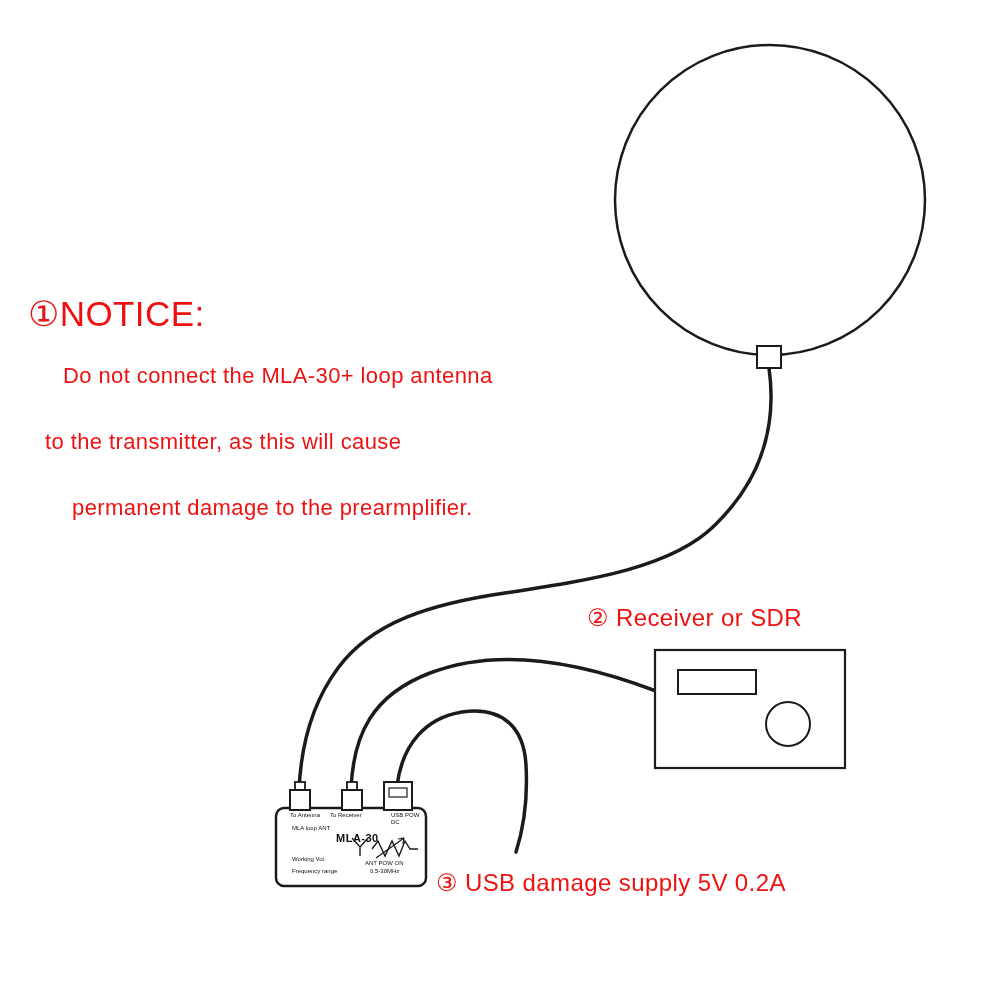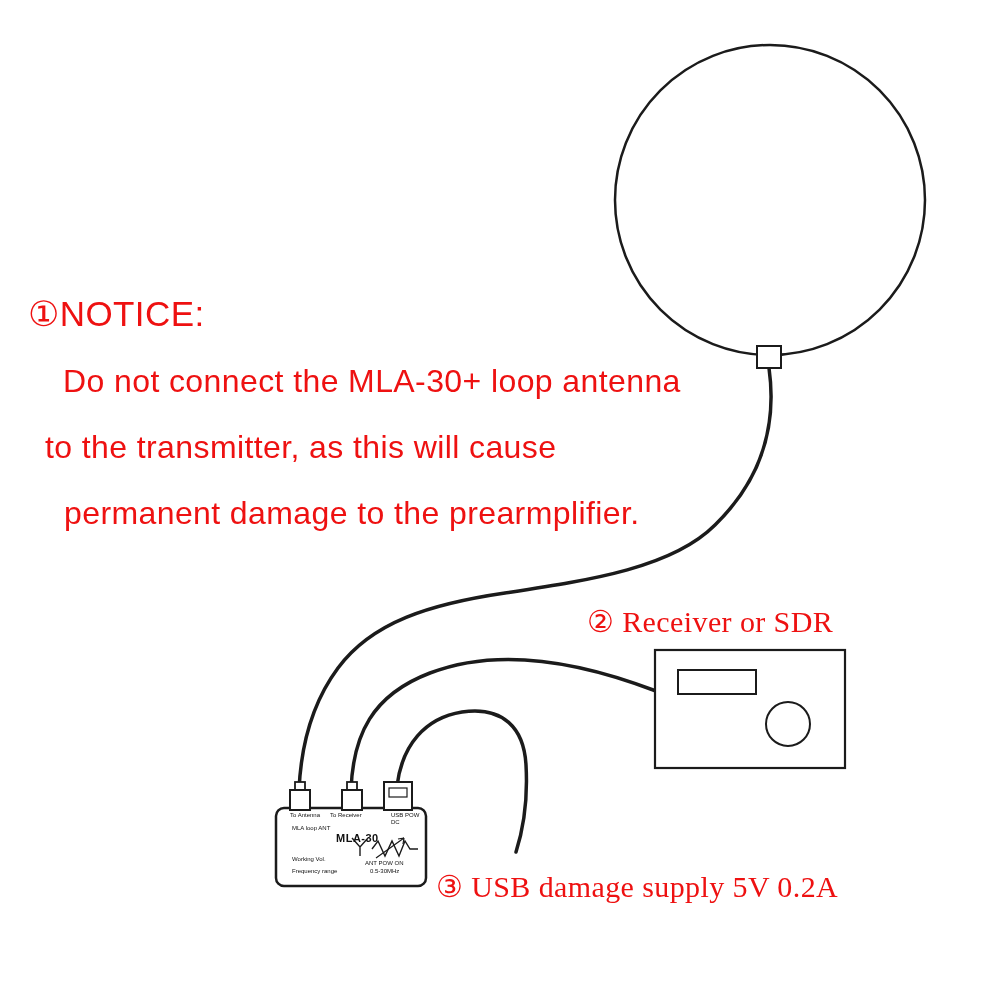--- a/index.html
+++ b/index.html
@@ -10,22 +10,22 @@
   .stage{position:absolute;inset:0;}
   svg{position:absolute;left:0;top:0;}
   .ln{stroke:var(--line,#1b1b1b);fill:none;}
   .cable{stroke:var(--line,#1b1b1b);fill:none;stroke-width:3.5;stroke-linecap:round;}
   .box{fill:#ffffff;stroke:var(--line,#1b1b1b);}
   .red{
     position:absolute;color:var(--accent,#ee1111);white-space:nowrap;
     letter-spacing:0.4px;
   }
   .heading{font-size:35px;}
-  .bodyline{font-size:32px;}
-  .calloutlabel{font-size:30px;font-family:Liberation Serif, serif;}
+  .bodyline{font-size:22px;}
+  .calloutlabel{font-size:24px;}
   .tiny{
     position:absolute;color:#111;font-size:6px;line-height:6.5px;white-space:nowrap;
   }
   .tinywrap{white-space:normal;width:32px;}
   .model{font-size:11px;font-weight:bold;letter-spacing:0.5px;}
 </style>
 </head>
 <body>
 
 <div class="stage">
@@ -54,21 +54,21 @@
     <rect x="389" y="788" width="18" height="9" class="ln" stroke-width="1.2"></rect>
 
     <path class="ln" stroke-width="1.4" d="M 352 838 L 360 847 L 368 838 M 360 847 L 360 856"></path>
     <path class="ln" stroke-width="1.4" d="M 372 849 L 378 841 L 385 856 L 392 841 L 399 856 L 405 841 L 410 849 L 418 849"></path>
     <path class="ln" stroke-width="1.2" d="M 376 858 L 404 838 M 404 838 L 398 839 M 404 838 L 403 844"></path>
   </svg>
 
   <div class="red heading" style="left:28px;top:294px;">①NOTICE:</div>
   <div class="red bodyline" style="left:63px;top:363px;">Do not connect the MLA-30+ loop antenna</div>
   <div class="red bodyline" style="left:45px;top:429px;">to the transmitter, as this will cause</div>
-  <div class="red bodyline" style="left:64px;top:495px;">permanent damage to the prearmplifier.</div>
+  <div class="red bodyline" style="left:72px;top:495px;">permanent damage to the prearmplifier.</div>
 
   <div class="red calloutlabel" style="left:587px;top:604px;">② Receiver or SDR</div>
   <div class="red calloutlabel" style="left:436px;top:869px;">③ USB damage supply 5V 0.2A</div>
 
   <div class="tiny" style="left:290px;top:812px;">To Antenna</div>
   <div class="tiny" style="left:330px;top:812px;">To Receiver</div>
   <div class="tiny tinywrap" style="left:391px;top:812px;">USB POW DC</div>
   <div class="tiny" style="left:292px;top:825px;">MLA loop ANT</div>
   <div class="tiny model" style="left:292px;top:835px;padding-left:44px;">MLA-30</div>
   <div class="tiny" style="left:292px;top:856px;">Working Vol.</div>

